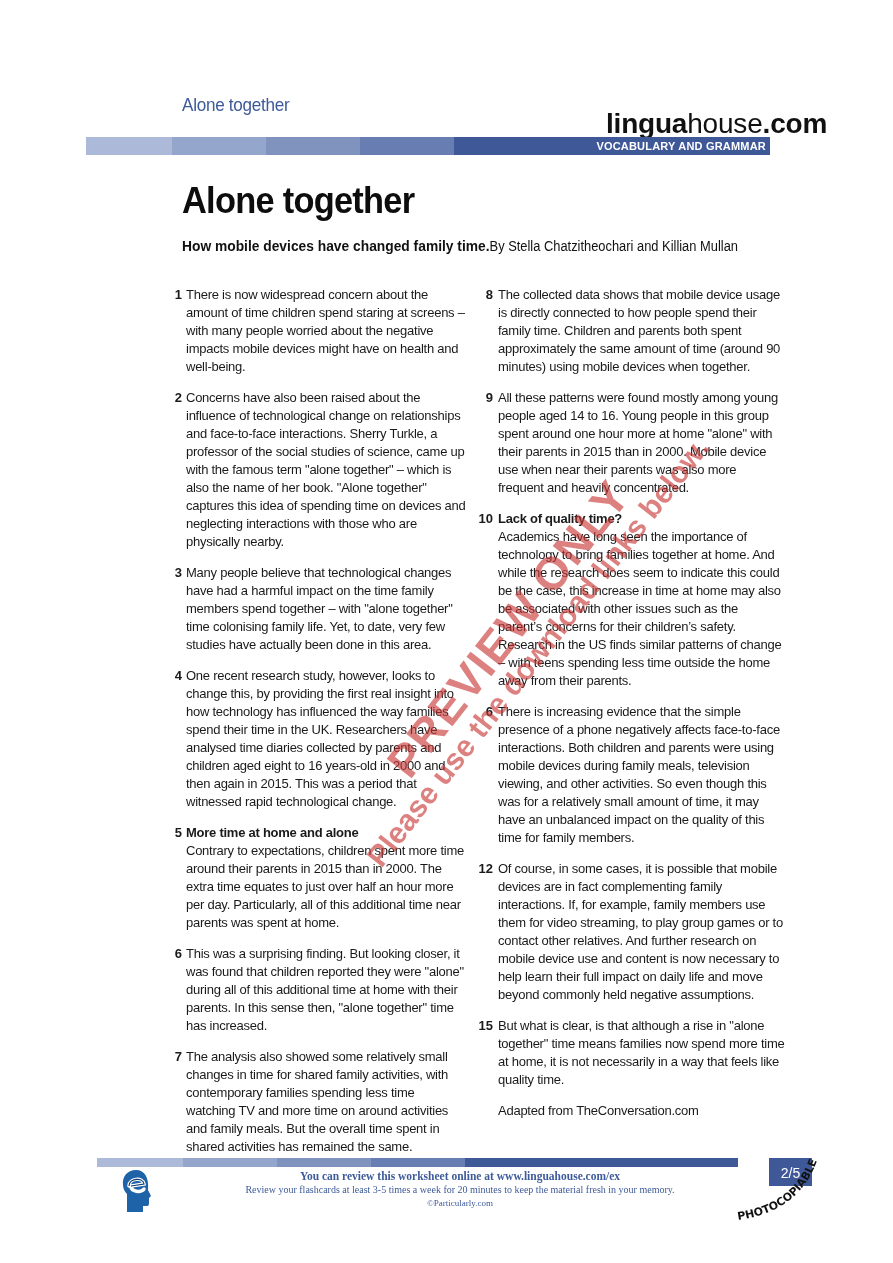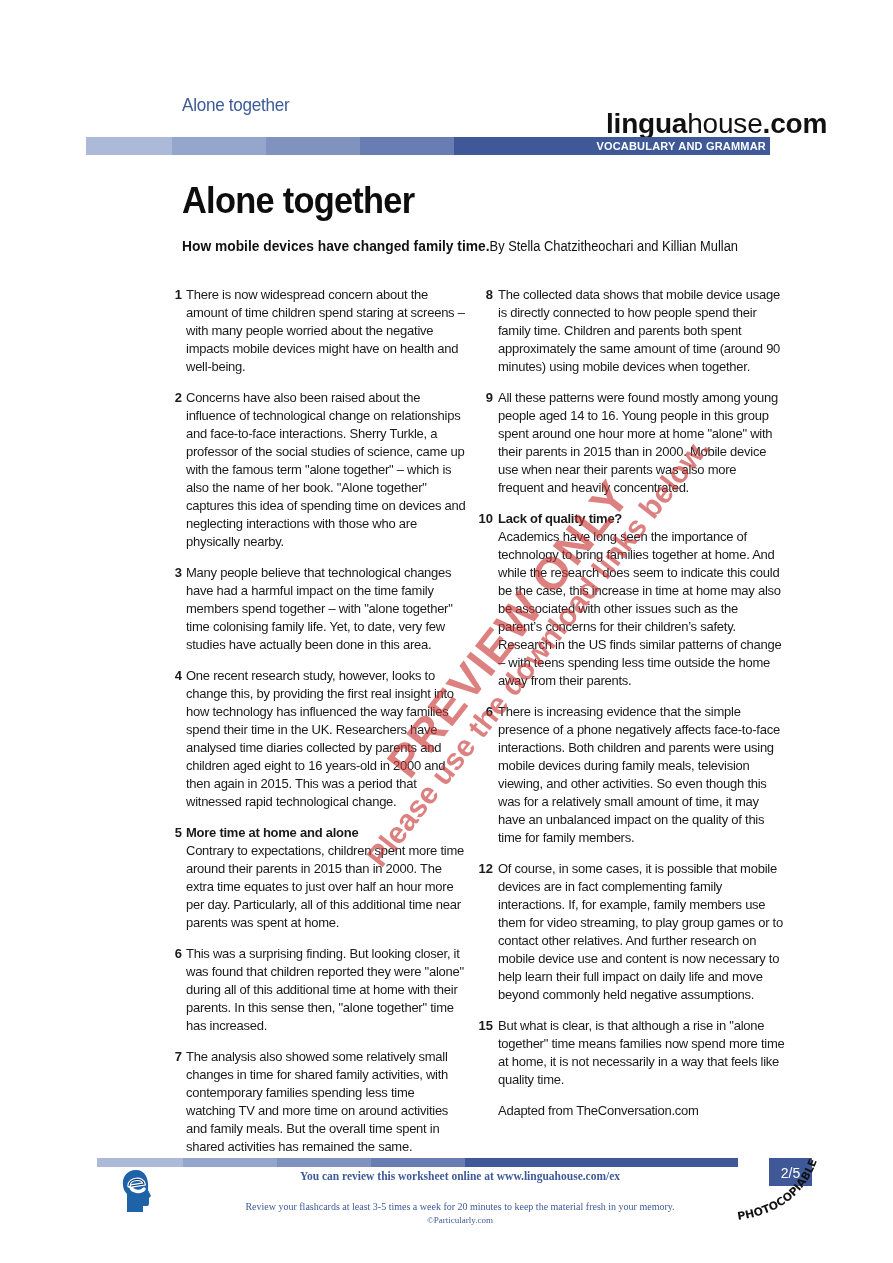--- a/index.html
+++ b/index.html
@@ -49,21 +49,21 @@
   .fband div { height: 100%; }
   .fband .s1 { width: 86px; background: #acb9d8; }
   .fband .s2 { width: 94px; background: #95a6cd; }
   .fband .s3 { width: 94px; background: #8093bf; }
   .fband .s4 { width: 94px; background: #687db2; }
   .fband .s5 { flex: 1; background: #3f5898; }
   .page-box { left: 769px; top: 1158px; width: 43px; height: 28px; background: #3f5898; color: #fff;
     font-size: 14px; text-align: center; line-height: 30px; }
   .footer-text { left: 200px; top: 1170px; width: 520px; text-align: center; color: #3d5a99; font-family: Liberation Serif, serif; }
   .footer-text .f1 { font-size: 11.5px; font-weight: bold; }
-  .footer-text .f2 { font-size: 10px; margin-top: 19px; }
+  .footer-text .f2 { font-size: 10px; margin-top: 2px; }
   .footer-text .f3 { font-size: 9px; margin-top: 3px; }
   .logo { left: 121px; top: 1168px; width: 30px; height: 46px; }
   .photocopiable { left: 730px; top: 1150px; width: 100px; height: 80px; }
 </style>
 </head>
 <body>
 
 <div class="abs running-title">Alone together</div>
 <div class="abs brand"><b>lingua</b><span>house</span><b>.com</b></div>
 <div class="abs band">

